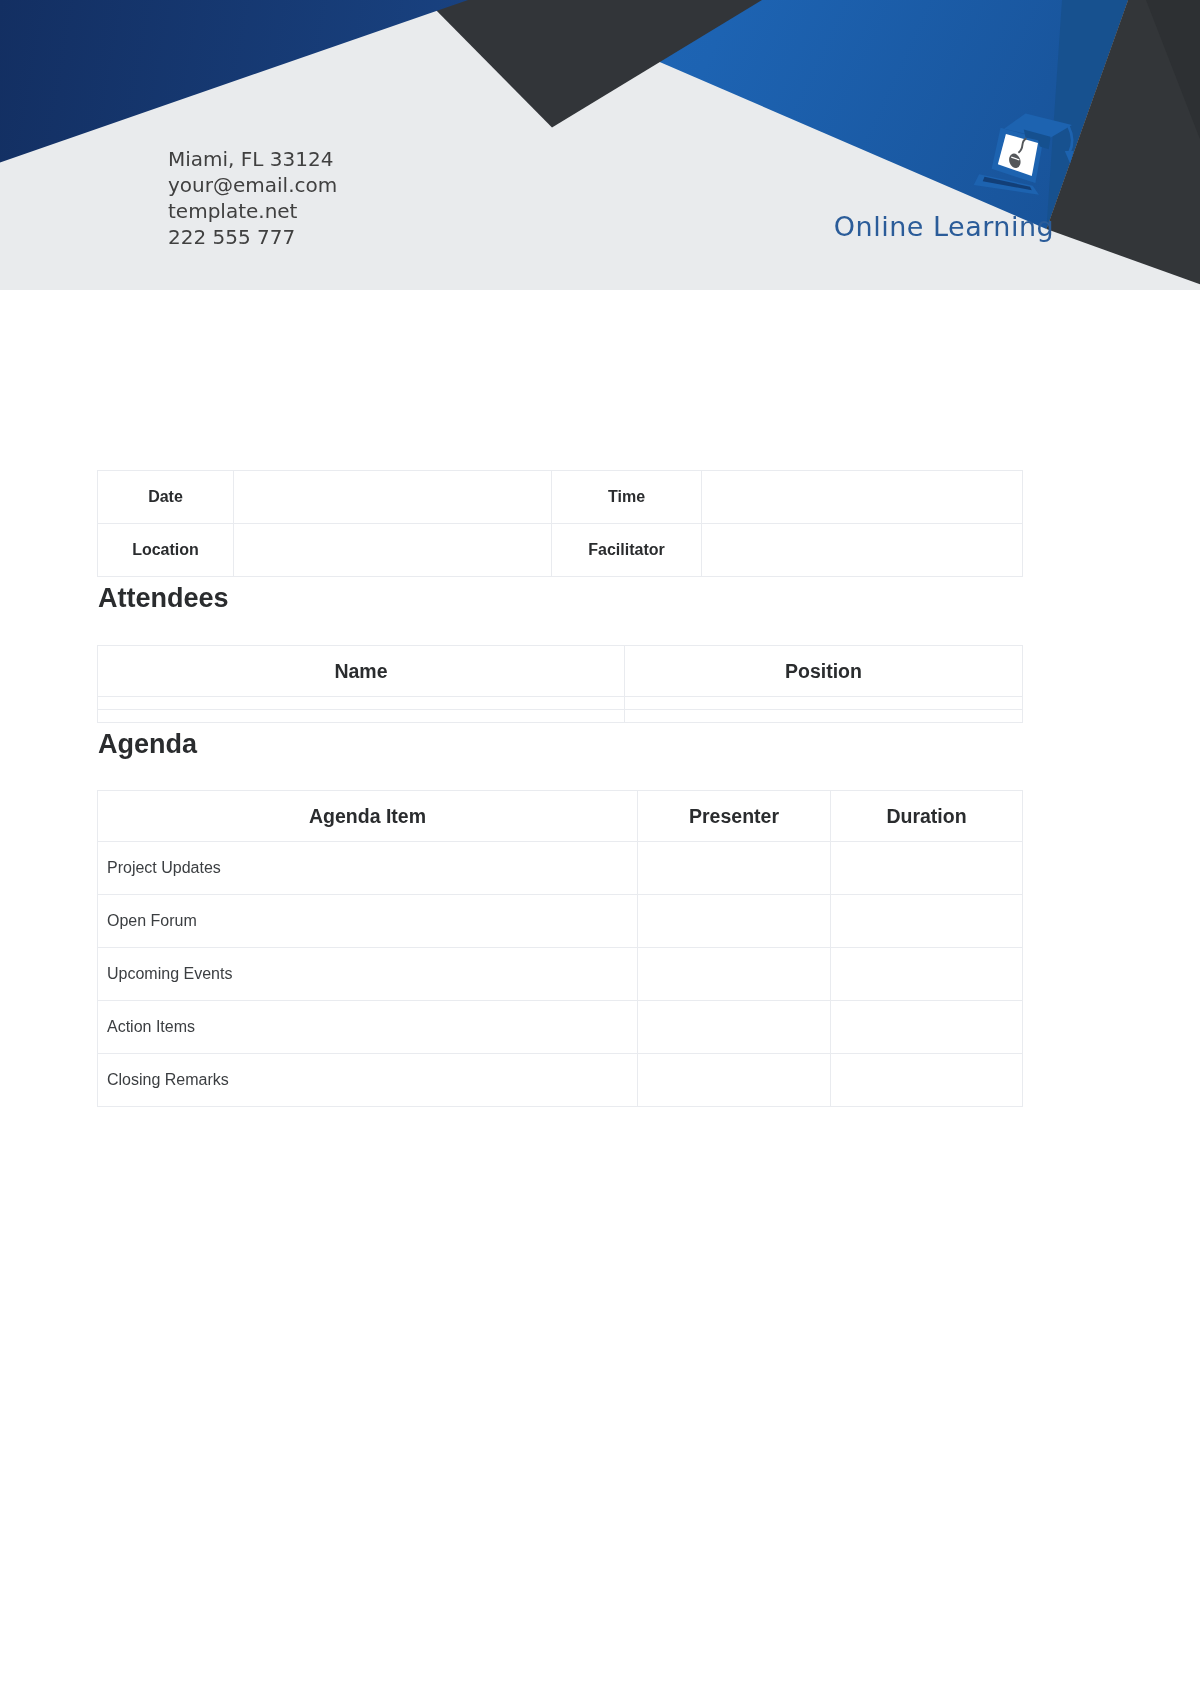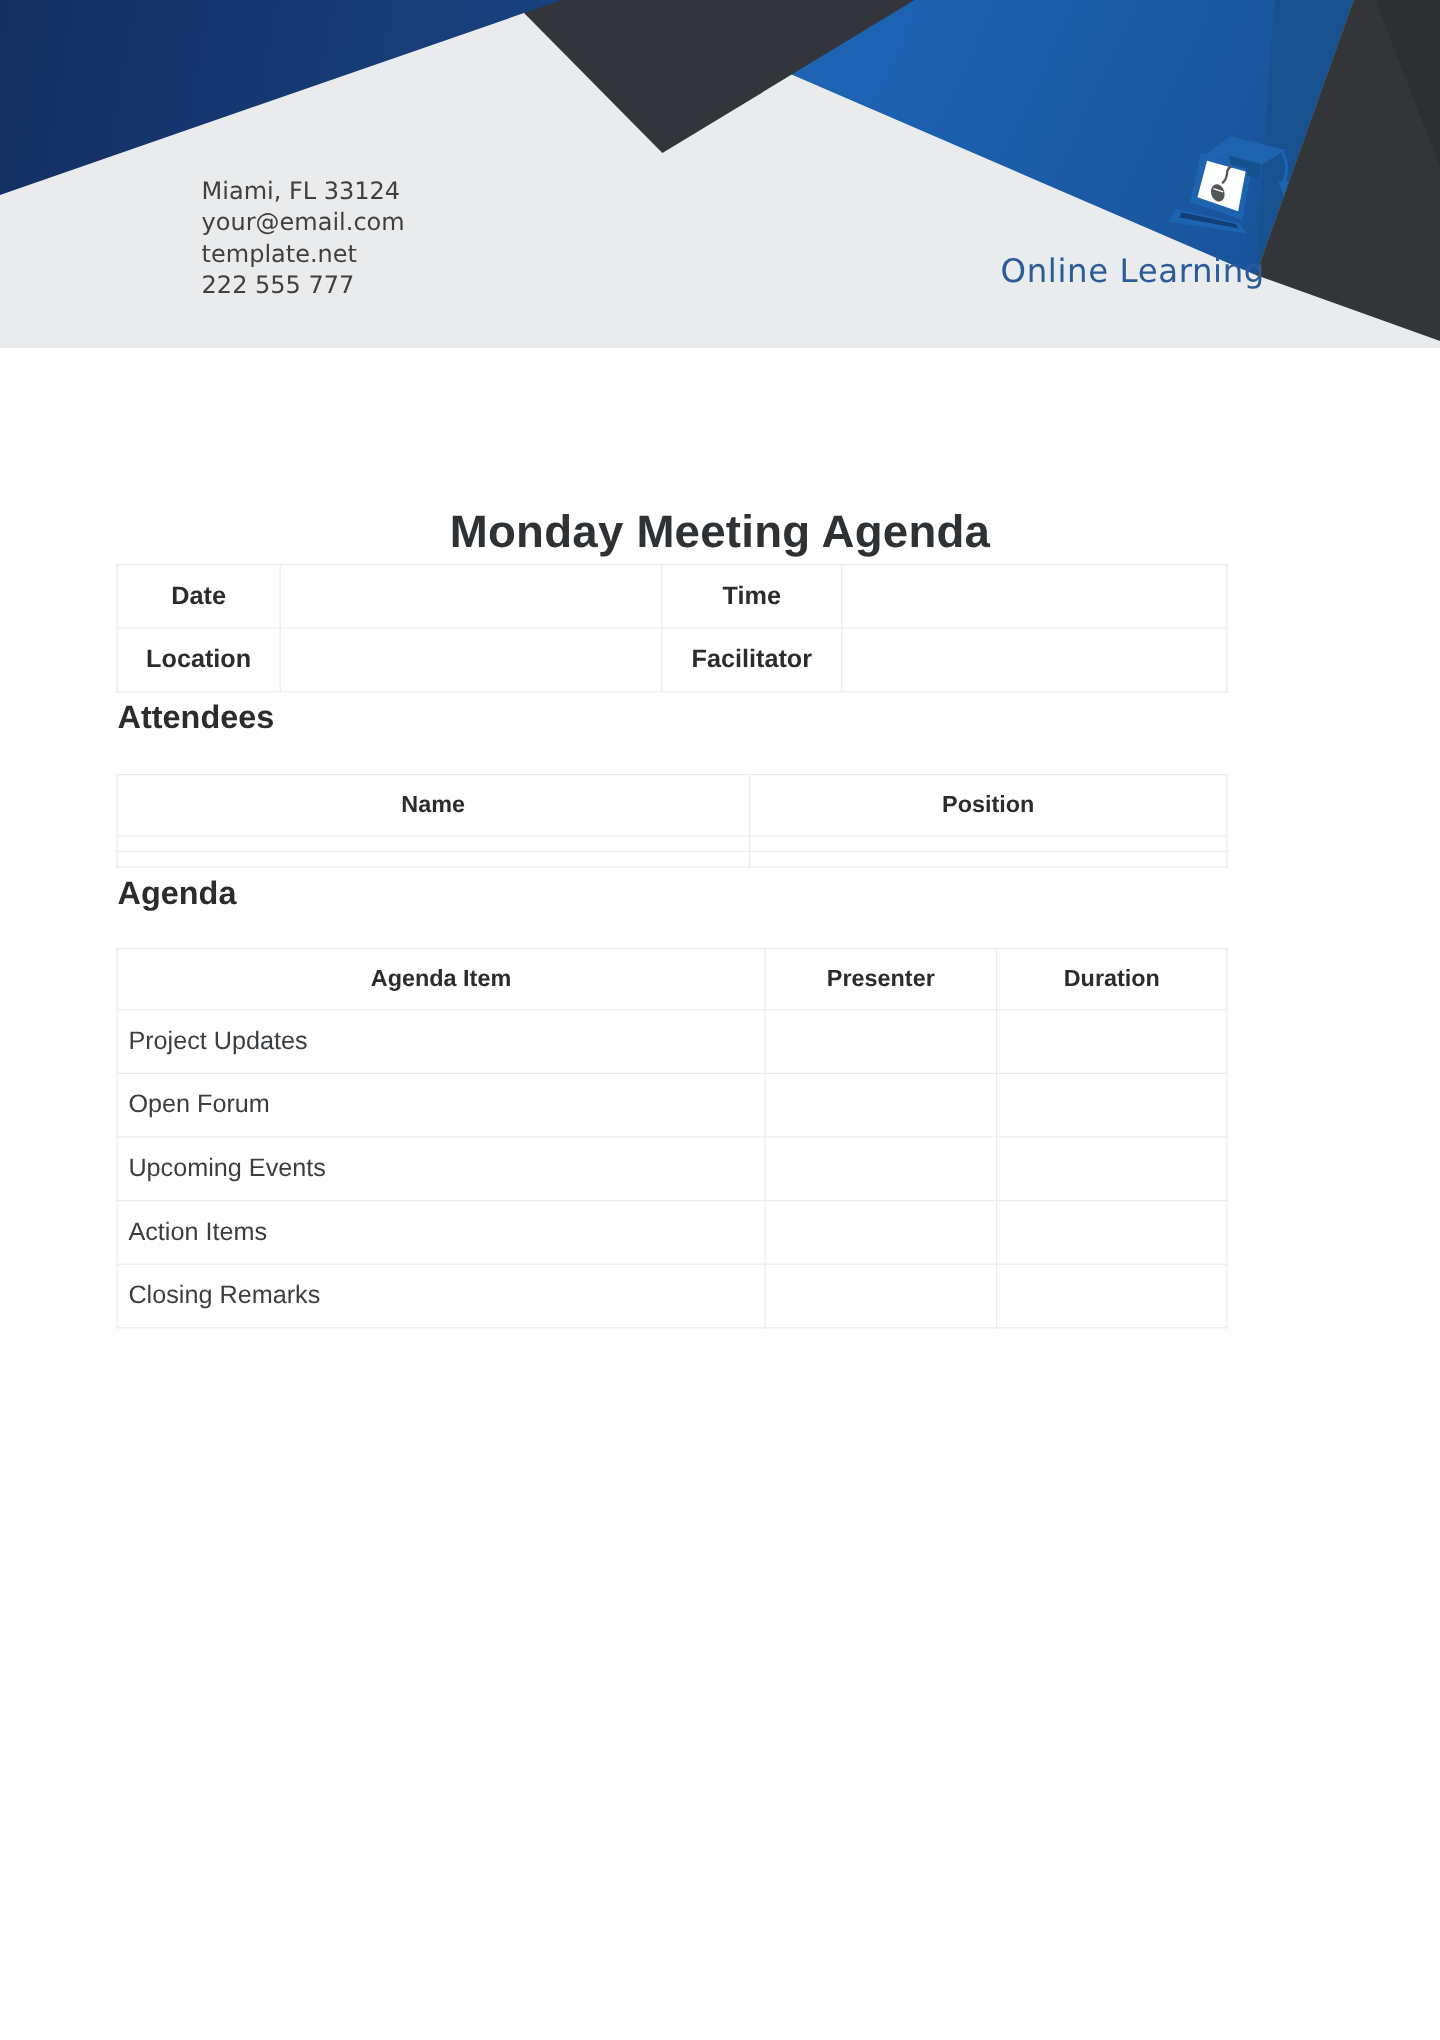--- a/index.html
+++ b/index.html
@@ -31,21 +31,21 @@
               color:#2b5c99;font-family:"DejaVu Sans",sans-serif;
               font-size:27px;letter-spacing:0.5px;}
 
   
   .doc-title{position:absolute;top:398px;left:0;width:1200px;text-align:center;
              font-size:38px;font-weight:700;color:#2f3234;letter-spacing:0.2px;}
 
   table{border-collapse:collapse;table-layout:fixed;position:absolute;}
   th,td{border:1.5px solid #e9ebef;vertical-align:middle;overflow:hidden;}
   th{font-size:19.5px;font-weight:700;color:#2a2c2e;text-align:center;padding:0;}
-  td{font-size:21px;color:#3b3e41;padding:0;}
+  td{font-size:16px;color:#3b3e41;padding:0;}
 
   .info-table{top:470px;left:97px;width:925px;}
   .info-table td{height:52px;}
   .info-label{font-weight:700;color:#2a2c2e;text-align:center;}
 
   .section-heading{position:absolute;left:98px;margin:0;
                    font-size:27px;font-weight:700;color:#2a2c2e;}
   .heading-attendees{top:583px;}
   .heading-agenda{top:729px;}
 
@@ -96,21 +96,20 @@
       <path d="M58 26 L88 34 L86 48 L76 45 L74 38 L60 35 Z" fill="#15508f"></path>
       <path d="M108 22 C113 32 114 42 109 52" stroke="#1d63b0" stroke-width="3" fill="none"></path>
       <path d="M104 50 h10 l-4 14 z" fill="#1d63b0"></path>
 
       <path d="M8 76 L68 89 L75 99 L2 88 Z" fill="#1d63b0"></path>
       <path d="M14 79 L65 90 L67 94 L12 84 Z" fill="#123f78"></path>
     </svg>
     <div class="brand-name">Online Learning</div>
   </header>
 
-  <h1 class="doc-title">Monday Meeting Agenda</h1>
 
   <table class="info-table">
     <colgroup>
         <col style="width:136px">
         <col style="width:318px">
         <col style="width:150px">
         <col style="width:321px">
       </colgroup>
     <tbody>
         <tr>

